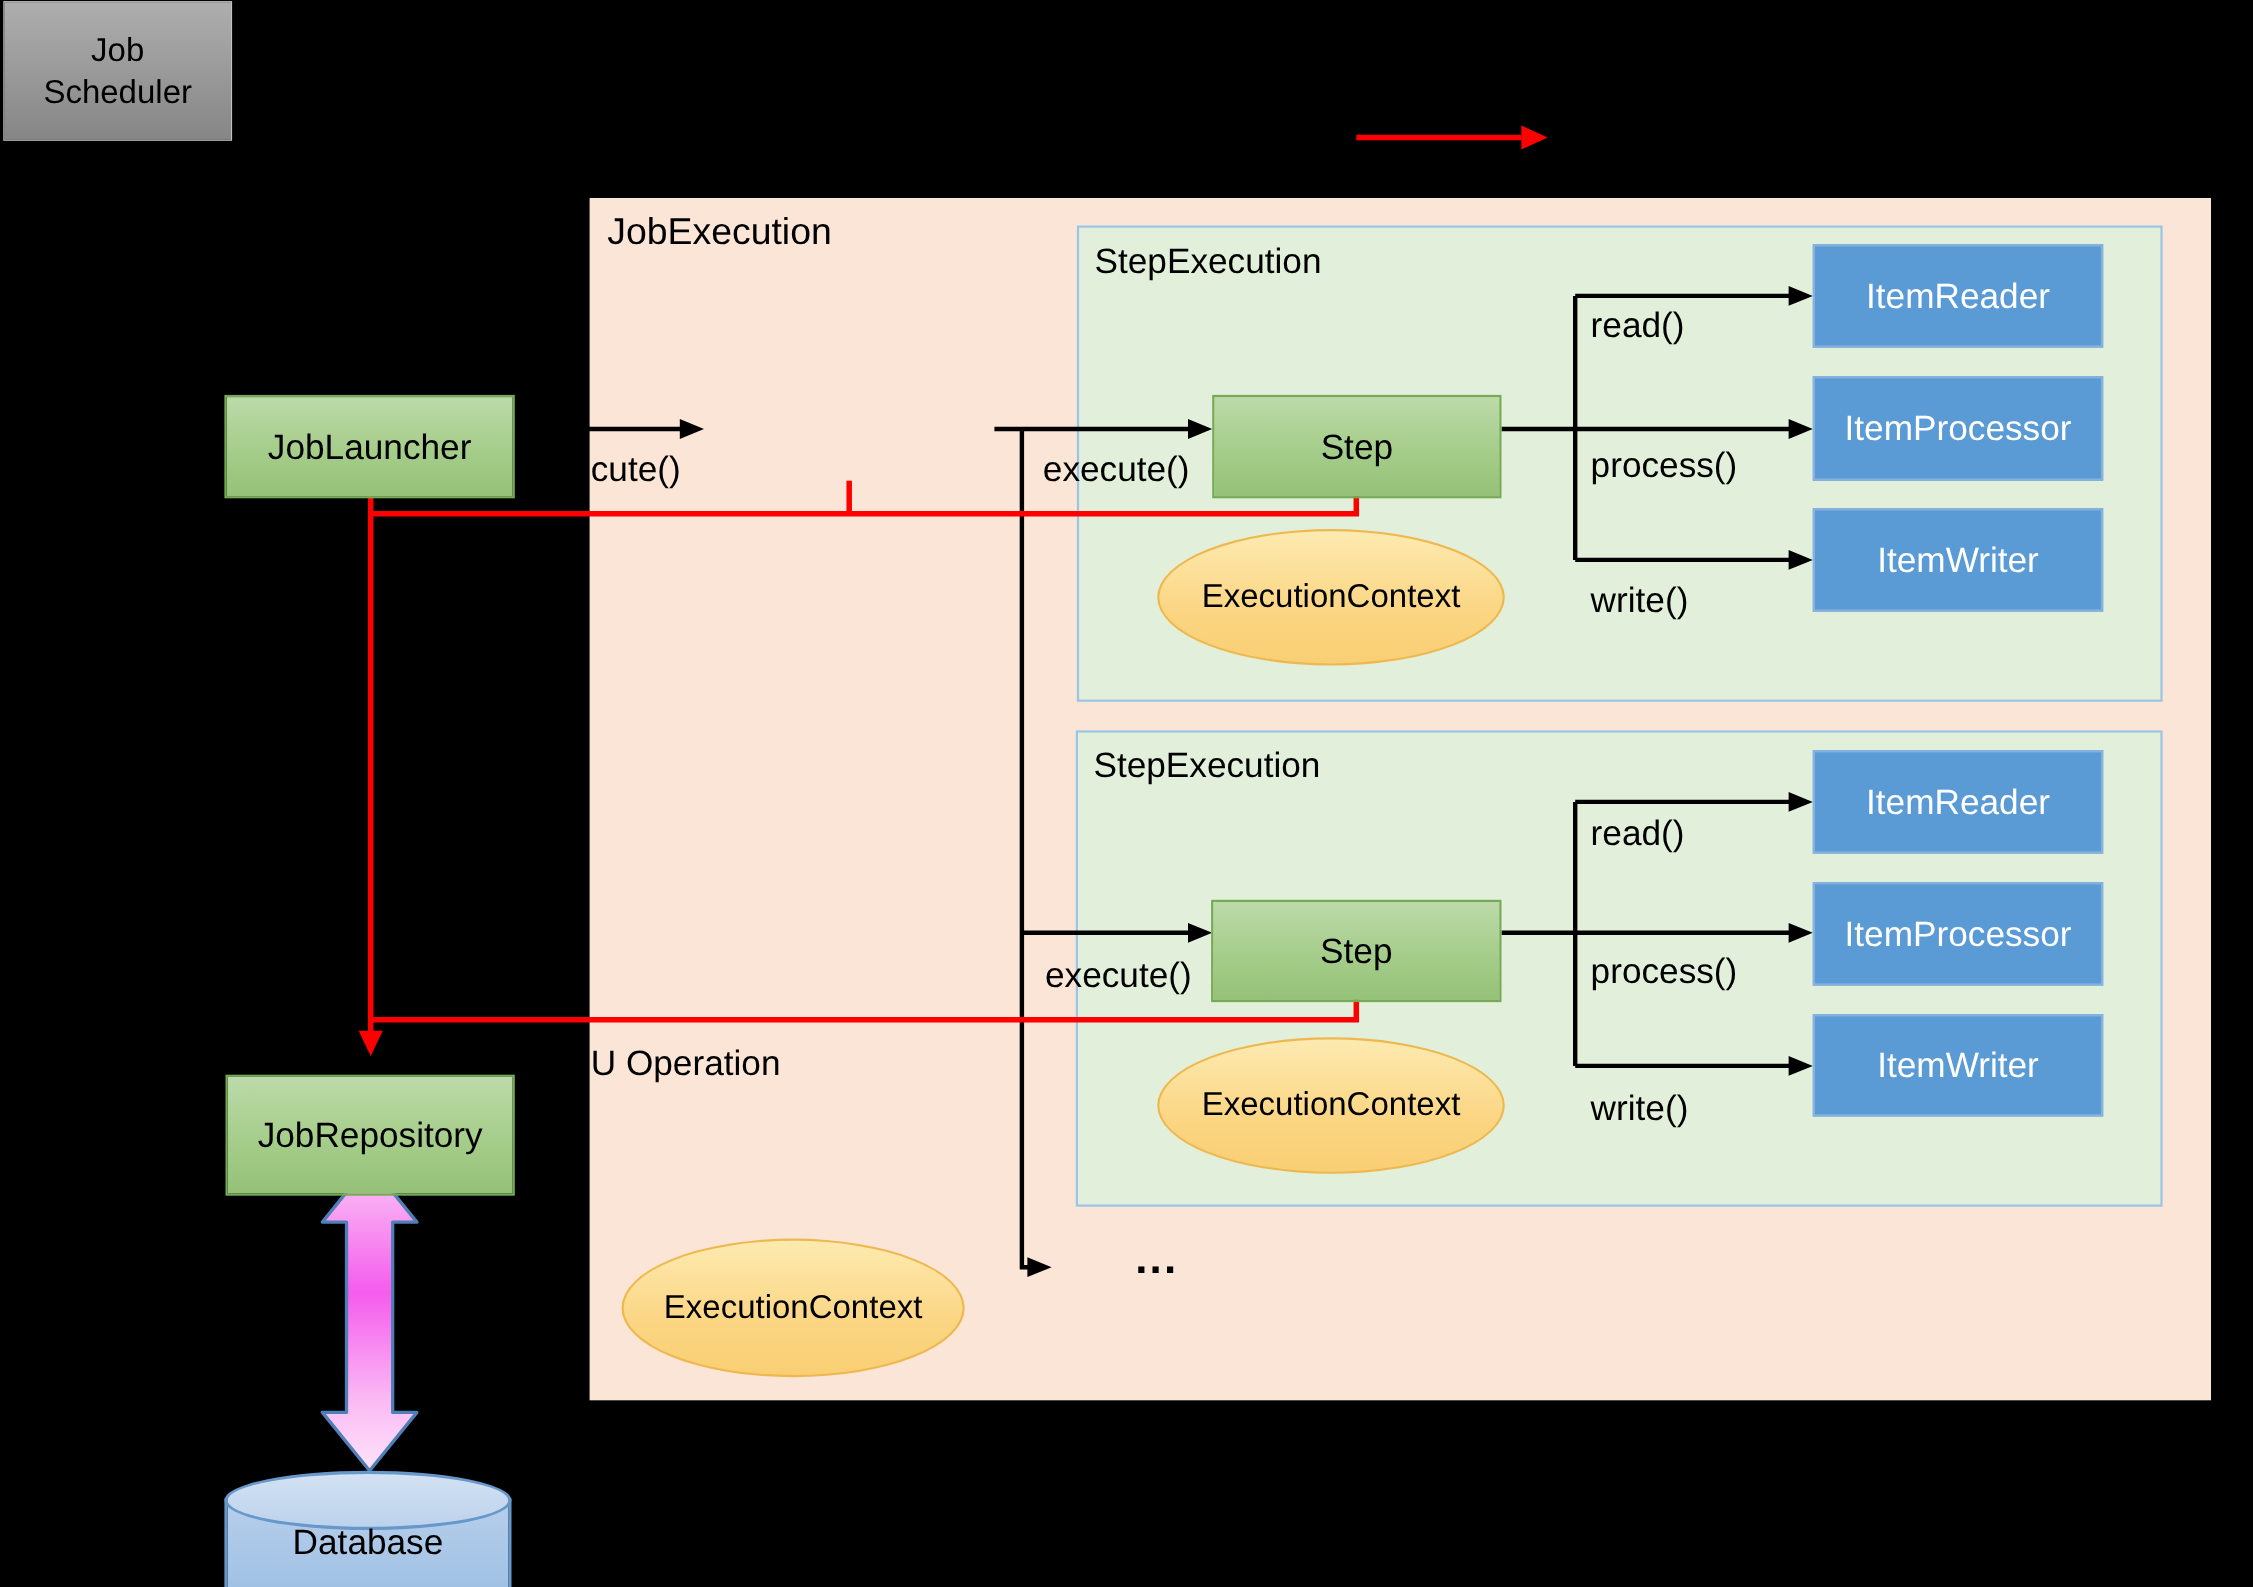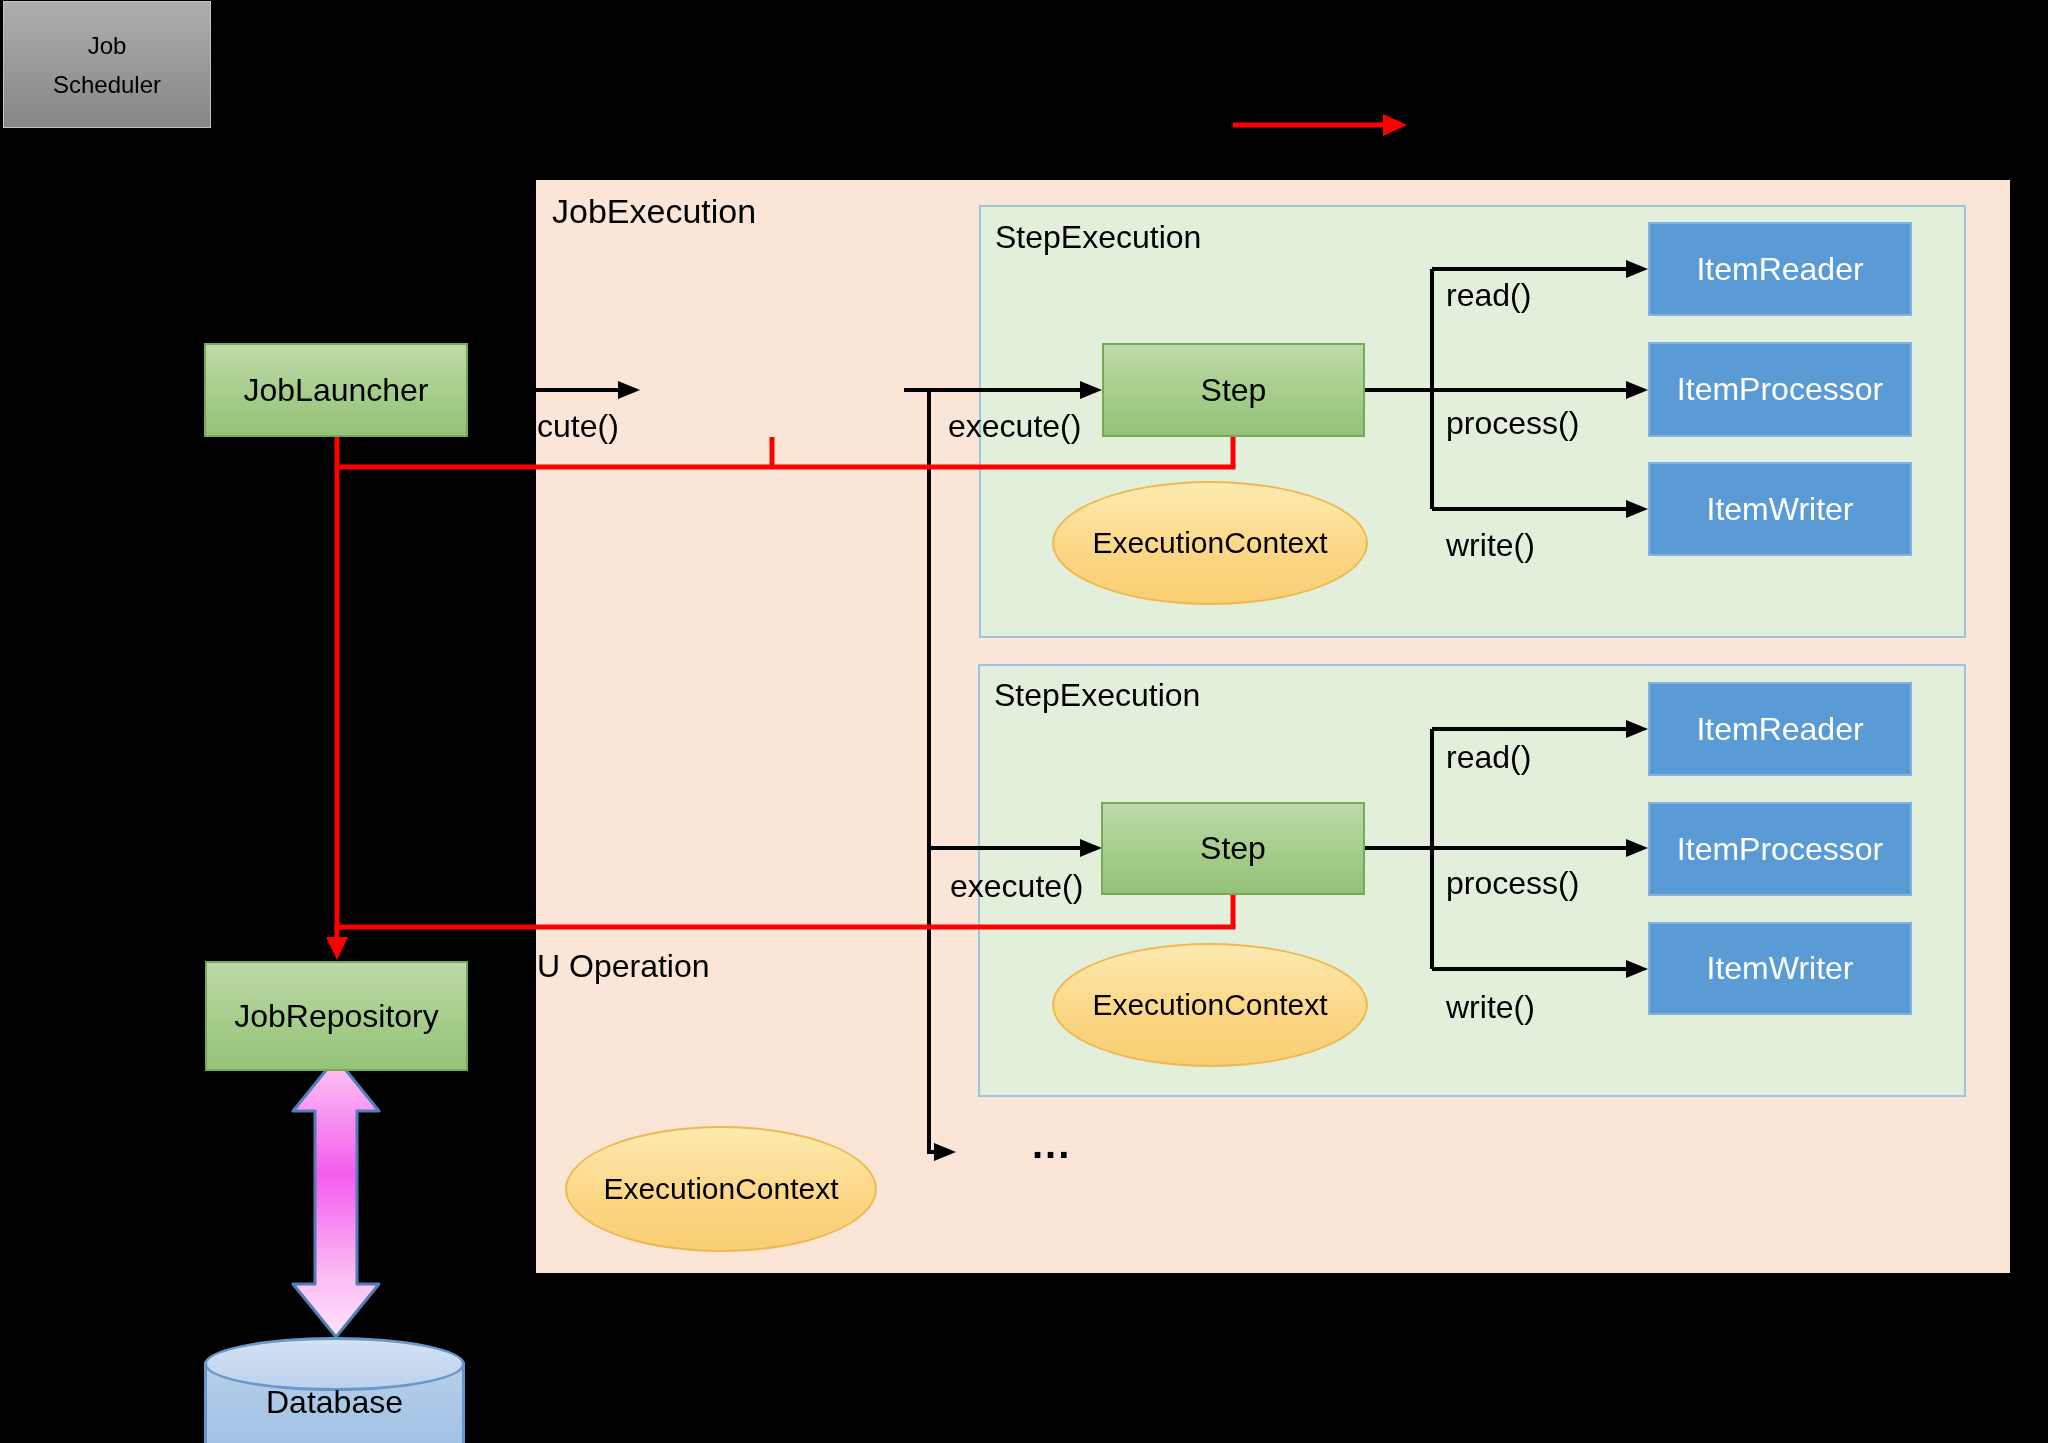--- a/index.html
+++ b/index.html
@@ -19,20 +19,21 @@
     display: flex;
     align-items: center;
     justify-content: center;
     text-align: center;
     font-size: 32px;
   }
   .green-node {
     background: linear-gradient(180deg, #bcdaa9 0%, #a5cd8a 55%, #95c178 100%);
     border: 2px solid #76aa56;
     color: #000;
+    margin-top: 16px;
   }
   .blue-node {
     background: #5b9bd5;
     border: 2px solid #86b2df;
     color: #fff;
   }
   .panel {
     position: absolute;
     background: #e2efda;
     border: 2px solid #9dc3e6;
@@ -131,21 +132,21 @@
       <path d="M1233,125 H1383"></path>
     </g>
     <g fill="#ff0000" stroke="none">
       <polygon points="337,960 326,937 348,937"></polygon>
       <polygon points="1407,125 1383,114 1383,136"></polygon>
     </g>
 
     <polygon points="336,1058 379,1111 357,1111 357,1284 379,1284 336,1337 293,1284 315,1284 315,1111 293,1111" fill="url(#pinkgrad)" stroke="#4e7fb7" stroke-width="3" stroke-linejoin="round"></polygon>
   </svg>
 
-  <div class="node gray-node" style="left:3px; top:1px; width:208px; height:127px; font-size:24px; line-height:39px;">
+  <div class="node gray-node" style="left:3px; top:1px; width:208px; height:127px; font-size:30px; line-height:39px;">
     <div style="max-width:150px;">Job Scheduler</div>
   </div>
 
   <div class="lbl" style="left:552px; top:193px; font-size:34px;">JobExecution</div>
 
   <div class="lbl" style="left:995px; top:220px;">StepExecution</div>
   <div class="lbl" style="left:994px; top:678px;">StepExecution</div>
 
   <div class="node green-node" style="left:204px; top:343px; width:264px; height:94px;">
     <span>JobLauncher</span>

